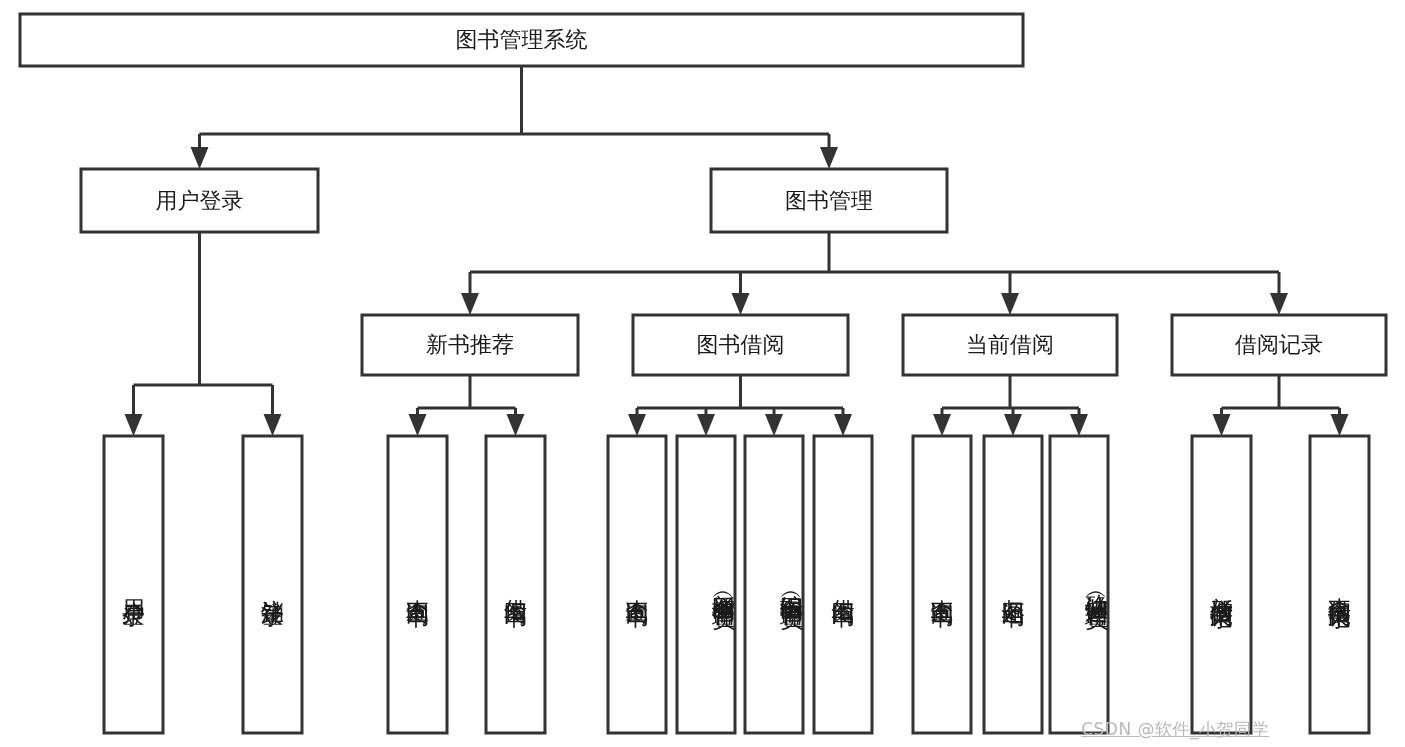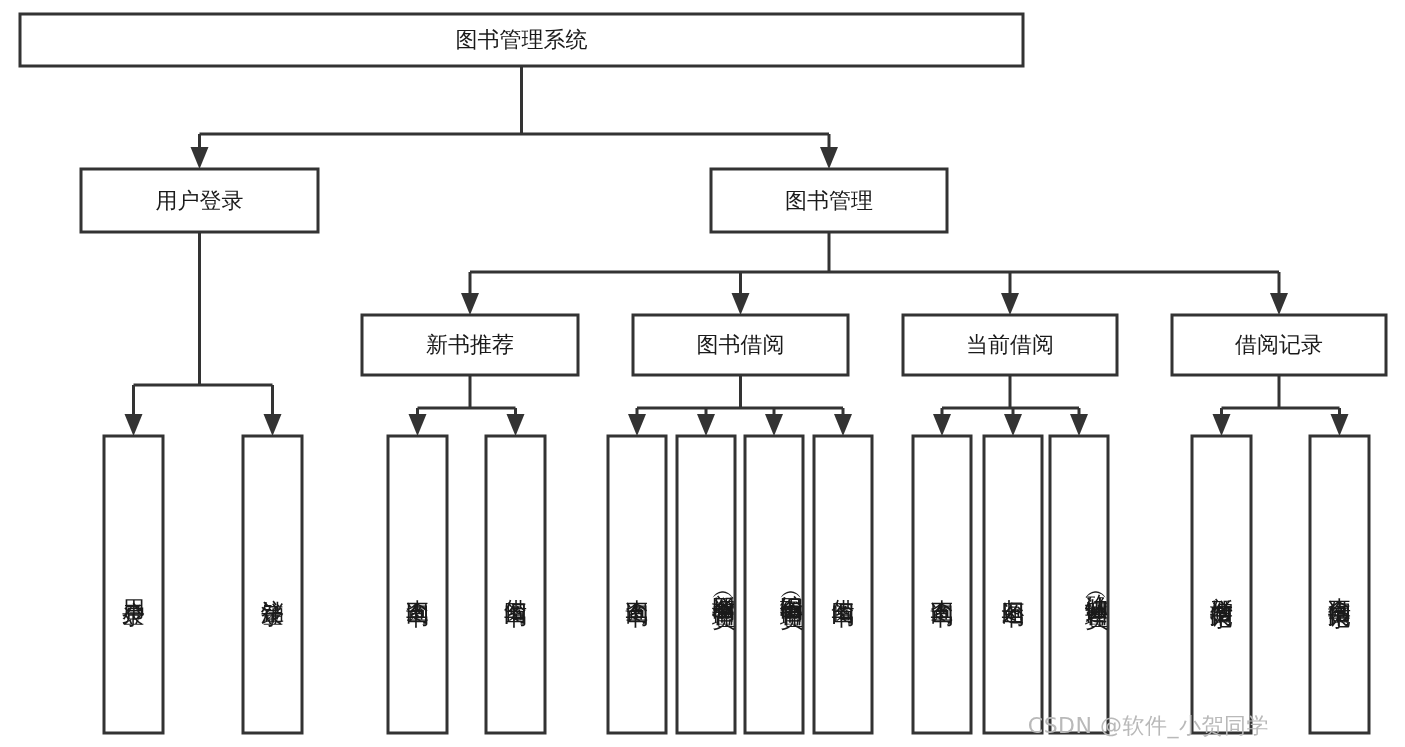--- a/index.html
+++ b/index.html
@@ -59,25 +59,26 @@
     font-size: 23px;
     line-height: 1;
     color: #1a1a1a;
     white-space: nowrap;
     pointer-events: none;
   }
   .watermark {
     position: absolute;
     right: 10px;
     bottom: 6px;
-    font-size: 22px;
+    font-size: 17px;
     color: #b9b9b9;
     font-family: "DejaVu Sans", "Liberation Sans", sans-serif;
     letter-spacing: 0.5px;
     white-space: nowrap;
+    text-decoration: underline;
   }
 </style>
 </head>
 <body>
 
 <div id="chart-root">
   <svg class="flow" viewBox="0 0 1405 747">
     <g id="edges-layer">
         <line x1="521.5" y1="66" x2="521.5" y2="134" class="edge-line"></line>
         <line x1="199.5" y1="134" x2="829" y2="134" class="edge-line"></line>

